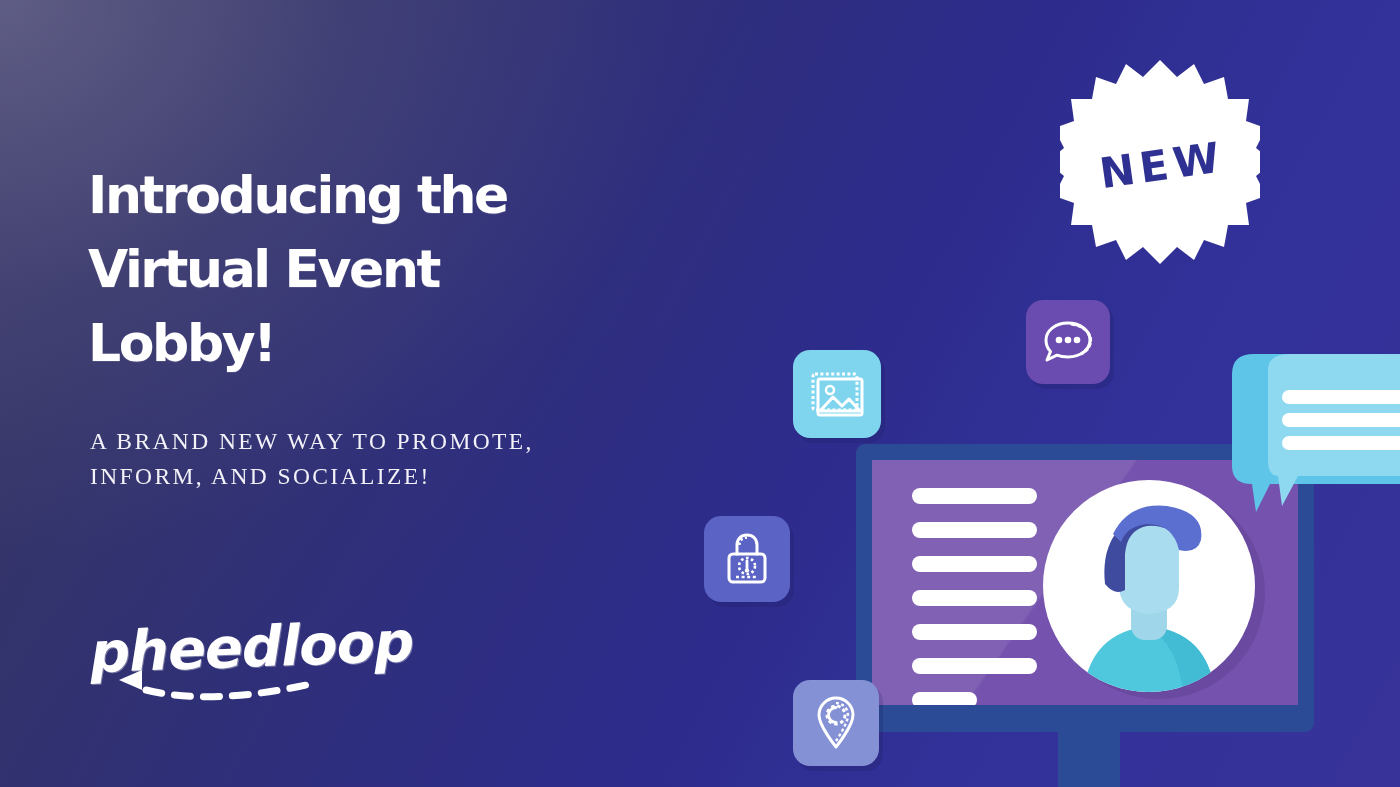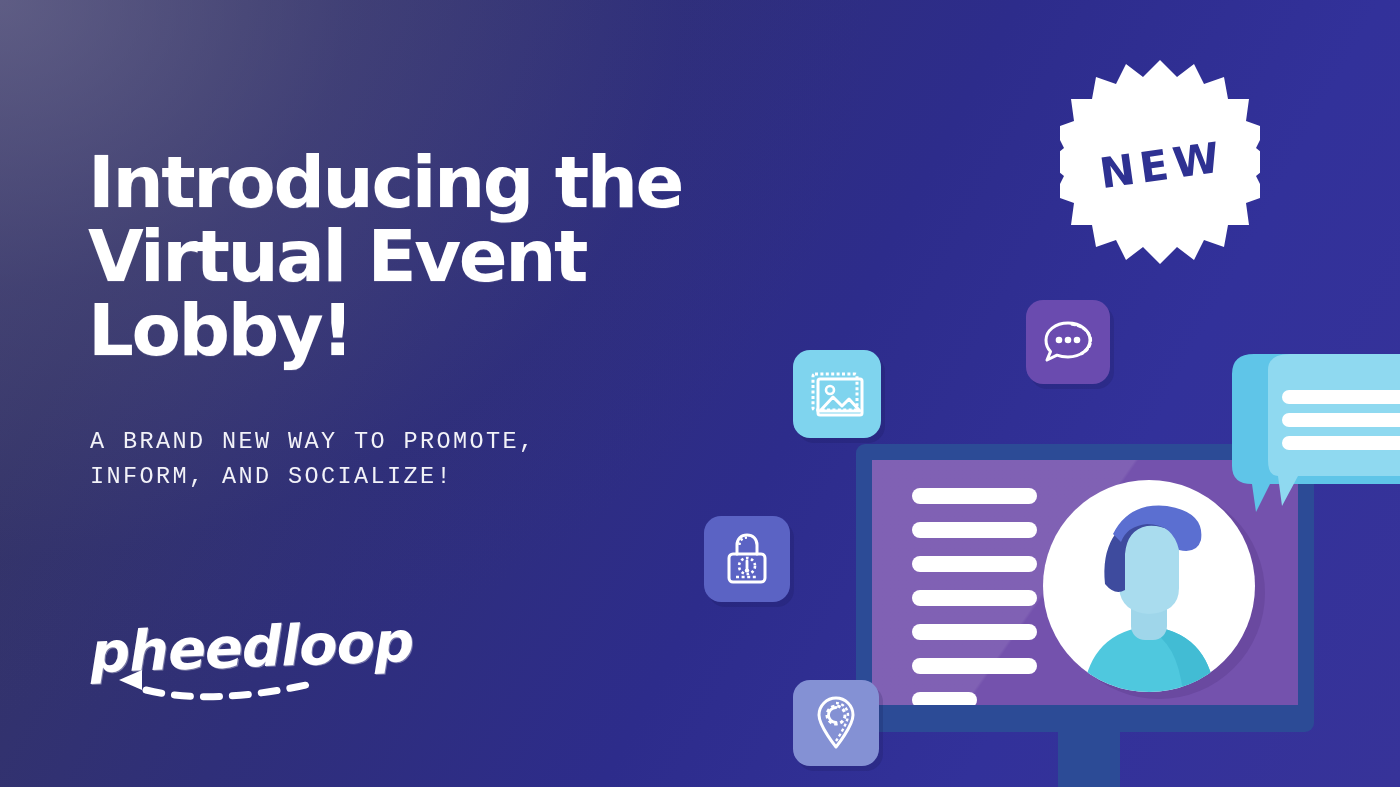--- a/index.html
+++ b/index.html
@@ -26,38 +26,38 @@
         #2f2f79 34%,
         #2d2c8b 56%,
         #32319a 76%,
         #373399 100%);
     overflow:hidden;
   }
 
   
   #headline {
     position:absolute;
-    left:88px; top:145px;
+    left:88px; top:158px;
     width:660px;
     color:#ffffff;
     font-family:"DejaVu Sans", sans-serif;
-    font-size:72px;
+    font-size:52px;
     font-weight:bold;
     line-height:74px;
     letter-spacing:-2.4px;
     white-space:pre-line;
     text-shadow:0 1px 0 rgba(255,255,255,0.10);
   }
 
   #subtitle {
     position:absolute;
     left:90px; top:424px;
     width:620px;
     color:#f2f2f8;
-    font-family:Liberation Mono, monospace;
+    font-family:Liberation Serif, serif;
     font-size:23.5px;
     font-weight:normal;
     line-height:35px;
     letter-spacing:2.4px;
     text-transform:uppercase;
     white-space:pre-line;
   }
 
   
   #logo {

